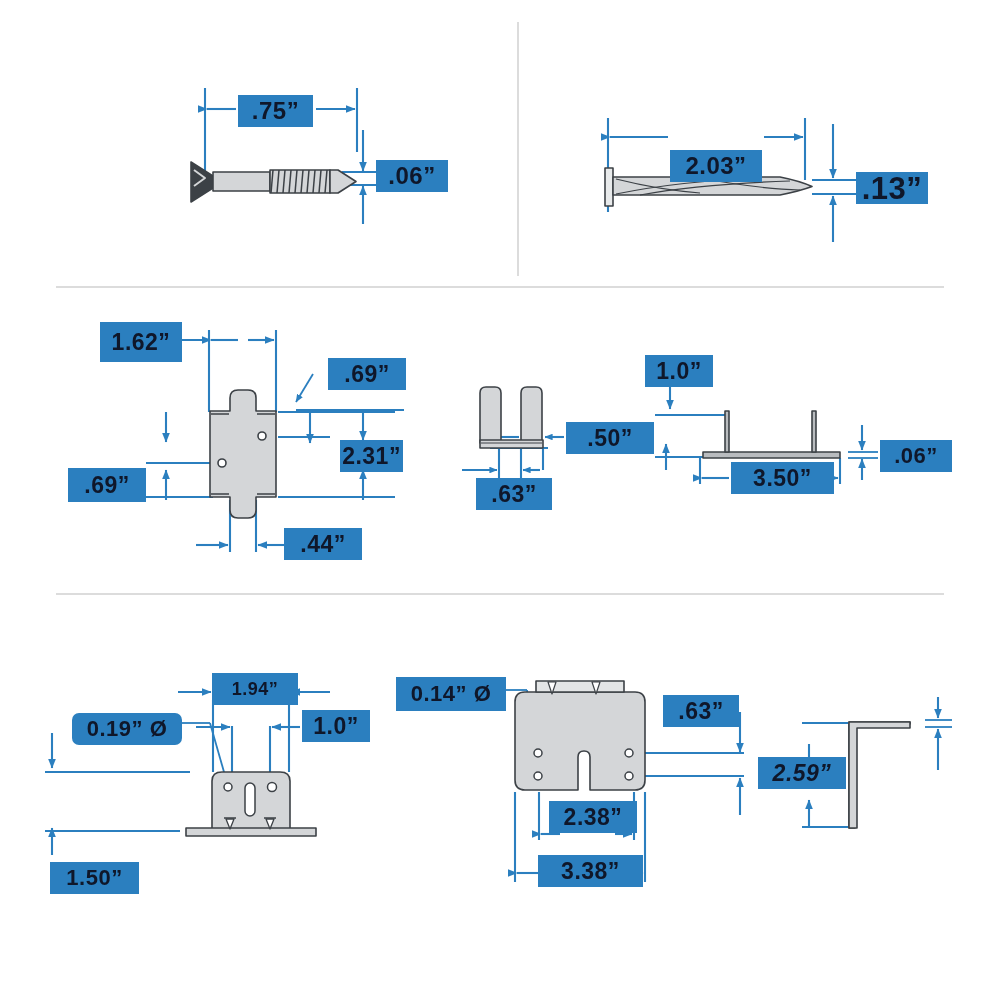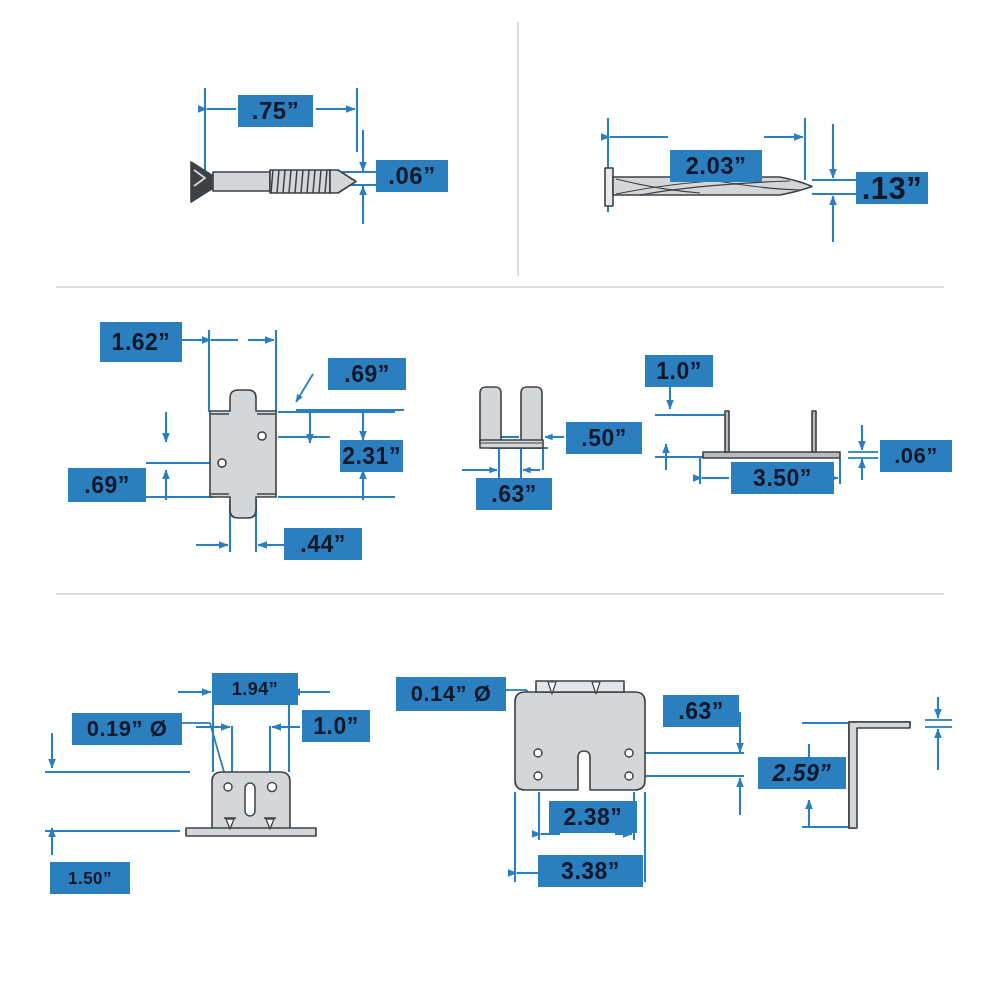--- a/index.html
+++ b/index.html
@@ -308,31 +308,31 @@
 
   <div class="dimlabel" style="left:670px;top:122px;width:92px;height:32px;font-size:24px;margin-top:28px;">2.03”</div>
   <div class="dimlabel" style="left:856px;top:172px;width:72px;height:32px;font-size:31px;">.13”</div>
 
   <div class="dimlabel" style="left:100px;top:322px;width:82px;height:40px;font-size:23px;">1.62”</div>
   <div class="dimlabel" style="left:328px;top:358px;width:78px;height:32px;font-size:23px;">.69”</div>
   <div class="dimlabel" style="left:340px;top:440px;width:63px;height:32px;font-size:23px;">2.31”</div>
   <div class="dimlabel" style="left:68px;top:468px;width:78px;height:34px;font-size:23px;">.69”</div>
   <div class="dimlabel" style="left:284px;top:528px;width:78px;height:32px;font-size:23px;">.44”</div>
 
-  <div class="dimlabel" style="left:566px;top:422px;width:76px;height:32px;font-size:23px;">.50”</div>
+  <div class="dimlabel" style="left:566px;top:422px;width:88px;height:32px;font-size:23px;">.50”</div>
   <div class="dimlabel" style="left:476px;top:478px;width:76px;height:32px;font-size:23px;">.63”</div>
 
   <div class="dimlabel" style="left:645px;top:355px;width:68px;height:32px;font-size:23px;">1.0”</div>
   <div class="dimlabel" style="left:731px;top:462px;width:103px;height:32px;font-size:23px;">3.50”</div>
   <div class="dimlabel" style="left:880px;top:440px;width:72px;height:30px;font-size:22px;">.06”</div>
 
-  <div class="dimlabel" style="left:72px;top:713px;width:110px;height:28px;font-size:22px;">0.19” Ø</div>
+  <div class="dimlabel" style="left:72px;top:713px;width:110px;height:28px;font-size:22px;border-radius:7px;">0.19” Ø</div>
   <div class="dimlabel" style="left:212px;top:673px;width:86px;height:32px;font-size:18px;">1.94”</div>
   <div class="dimlabel" style="left:302px;top:710px;width:68px;height:32px;font-size:23px;">1.0”</div>
-  <div class="dimlabel" style="left:50px;top:862px;width:80px;height:32px;font-size:17px;">1.50”</div>
+  <div class="dimlabel" style="left:50px;top:862px;width:89px;height:32px;font-size:22px;">1.50”</div>
 
   <div class="dimlabel" style="left:396px;top:677px;width:110px;height:34px;font-size:22px;">0.14” Ø</div>
   <div class="dimlabel" style="left:663px;top:695px;width:76px;height:32px;font-size:23px;">.63”</div>
   <div class="dimlabel" style="left:549px;top:801px;width:88px;height:22px;font-size:23px;">2.38”</div>
   <div class="dimlabel" style="left:538px;top:855px;width:105px;height:32px;font-size:23px;">3.38”</div>
 
   <div class="dimlabel" style="left:758px;top:757px;width:88px;height:29px;font-size:23px;font-style:italic;">2.59”</div>
 
 </div>
 

